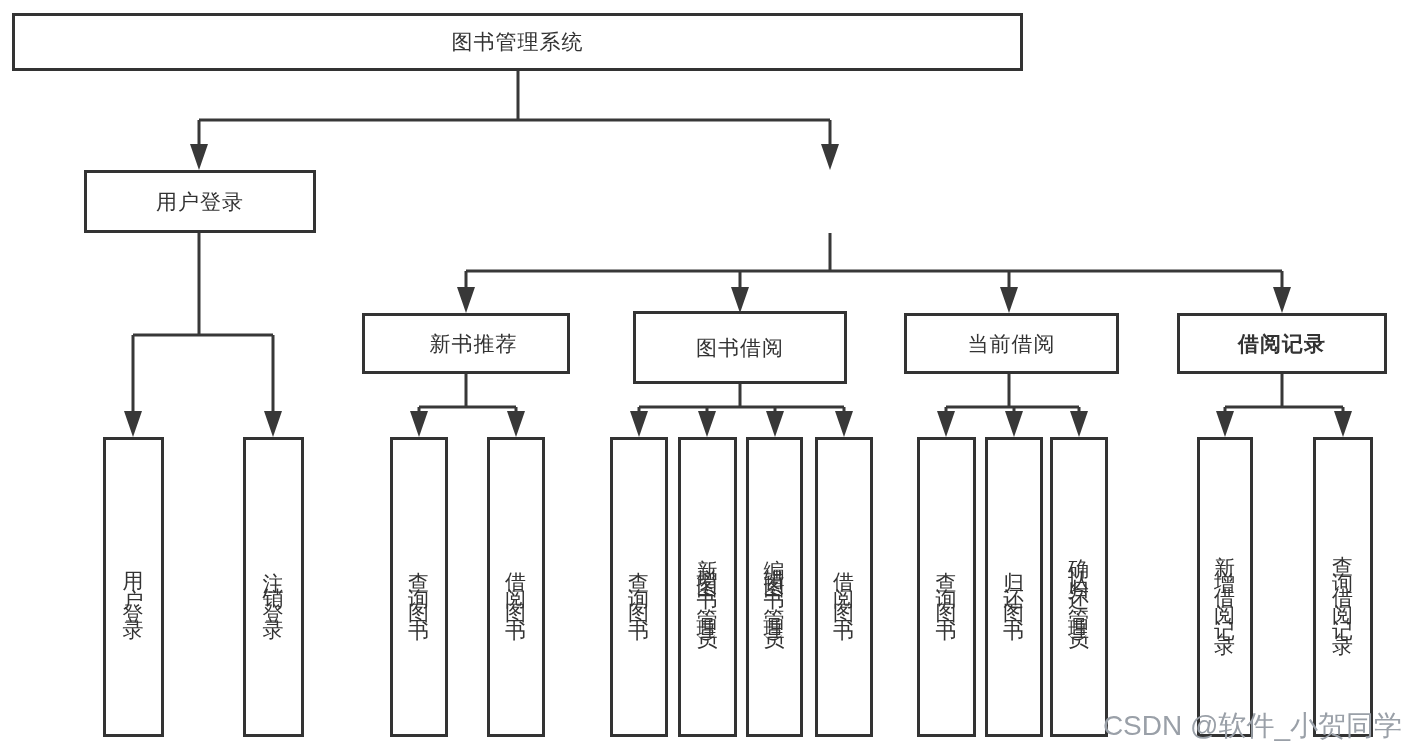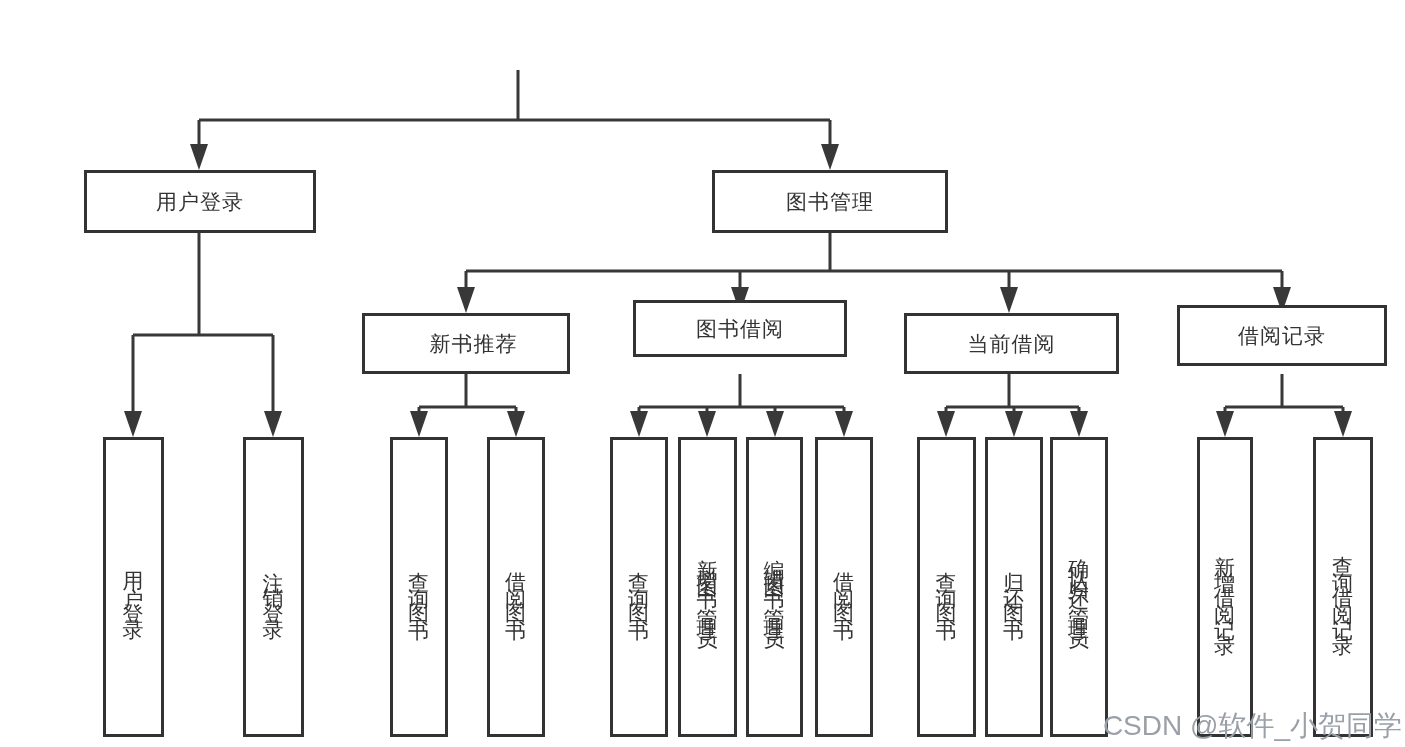--- a/index.html
+++ b/index.html
@@ -98,28 +98,28 @@
       <polygon points="766,411 784,411 775,437"></polygon>
       <polygon points="835,411 853,411 844,437"></polygon>
       <polygon points="937,411 955,411 946,437"></polygon>
       <polygon points="1005,411 1023,411 1014,437"></polygon>
       <polygon points="1070,411 1088,411 1079,437"></polygon>
       <polygon points="1216,411 1234,411 1225,437"></polygon>
       <polygon points="1334,411 1352,411 1343,437"></polygon>
     </g>
   </svg>
 
+  <div class="box hbox" style="left:12px; top:13px; width:1011px; height:58px;">图书管理系统</div>
 
   <div class="box hbox" style="left:84px; top:170px; width:232px; height:63px;">用户登录</div>
-  <div class="box hbox" style="left:712px; top:170px; width:236px; height:63px;">图书管理</div>
 
   <div class="box hbox" style="left:362px; top:313px; width:208px; height:61px;padding-left:15px;">新书推荐</div>
-  <div class="box hbox" style="left:633px; top:300px; width:214px; height:57px;">图书借阅</div>
+  <div class="box hbox" style="left:633px; top:311px; width:214px; height:73px;">图书借阅</div>
   <div class="box hbox" style="left:904px; top:313px; width:215px; height:61px;">当前借阅</div>
-  <div class="box hbox" style="left:1177px; top:305px; width:210px; height:61px;">借阅记录</div>
+  <div class="box hbox" style="left:1177px; top:313px; width:210px; height:61px;font-weight:bold;">借阅记录</div>
 
   <div class="box vbox" style="left:103px; width:61px;">用户登录</div>
   <div class="box vbox" style="left:243px; width:61px;">注销登录</div>
 
   <div class="box vbox" style="left:390px; width:58px;">查询图书</div>
   <div class="box vbox" style="left:487px; width:58px;">借阅图书</div>
 
   <div class="box vbox" style="left:610px; width:58px;">查询图书</div>
   <div class="box vbox dense" style="left:678px; width:59px;">新增图书（管理员）</div>
   <div class="box vbox dense" style="left:746px; width:57px;">编辑图书（管理员）</div>

